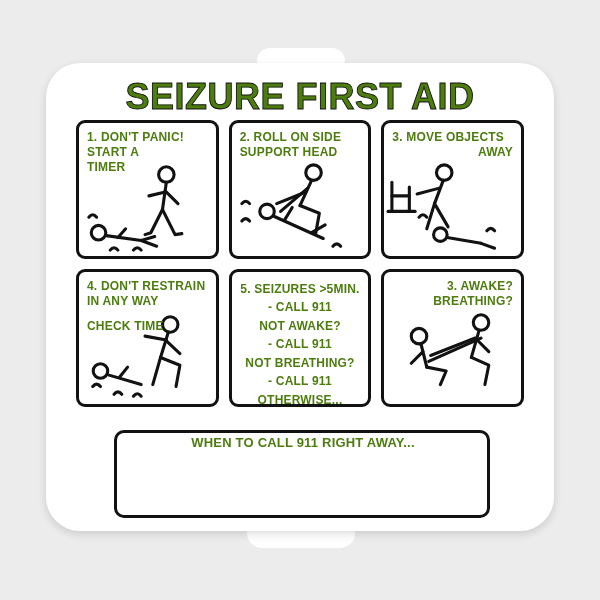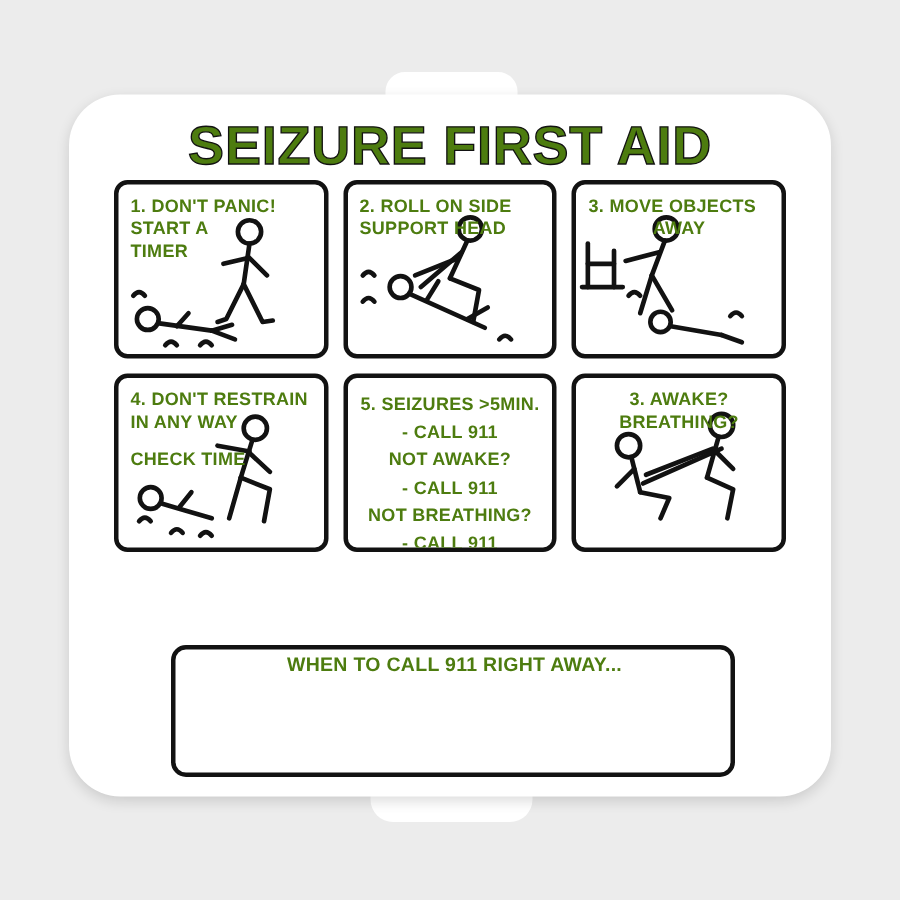--- a/index.html
+++ b/index.html
@@ -21,33 +21,33 @@
     box-shadow:0 3px 9px rgba(0,0,0,0.14);
   }
 
   .title {
     position:absolute; left:46px; width:508px; top:76px;
     text-align:center; font-size:36px; font-weight:bold;
     letter-spacing:0.5px; -webkit-text-stroke:0.9px #121212;
   }
 
   .panels {
-    position:absolute; left:76px; top:120px; width:448px; height:248px;
+    position:absolute; left:76px; top:120px; width:448px; height:287px;
     display:grid; grid-template-columns:repeat(3,1fr); grid-template-rows:repeat(2,1fr);
     gap:10px;
   }
   .panel {
     position:relative; box-sizing:border-box;
     border:3px solid #121212; border-radius:9px; background:#fff;
     font-size:12px; font-weight:bold; line-height:15px; letter-spacing:0.2px;
     overflow:hidden;
   }
   .ptext { position:absolute; left:8px; right:8px; top:7px; z-index:2; }
   .line { white-space:nowrap; }
-  .align-r { text-align:center; }
+  .align-r { text-align:right; }
   .gap-top { margin-top:10px; }
   .panel-center .ptext { top:8px; }
   .panel-center .line { text-align:center; white-space:nowrap; line-height:18.5px; }
   .figure { position:absolute; left:2px; bottom:2px; width:130px; height:93px; z-index:1; }
 
   .callout {
     position:absolute; left:114px; top:430px; width:376px; height:88px;
     box-sizing:border-box; border:3px solid #121212; border-radius:10px;
     background:#fff; padding:2px 10px 4px 12px;
   }

